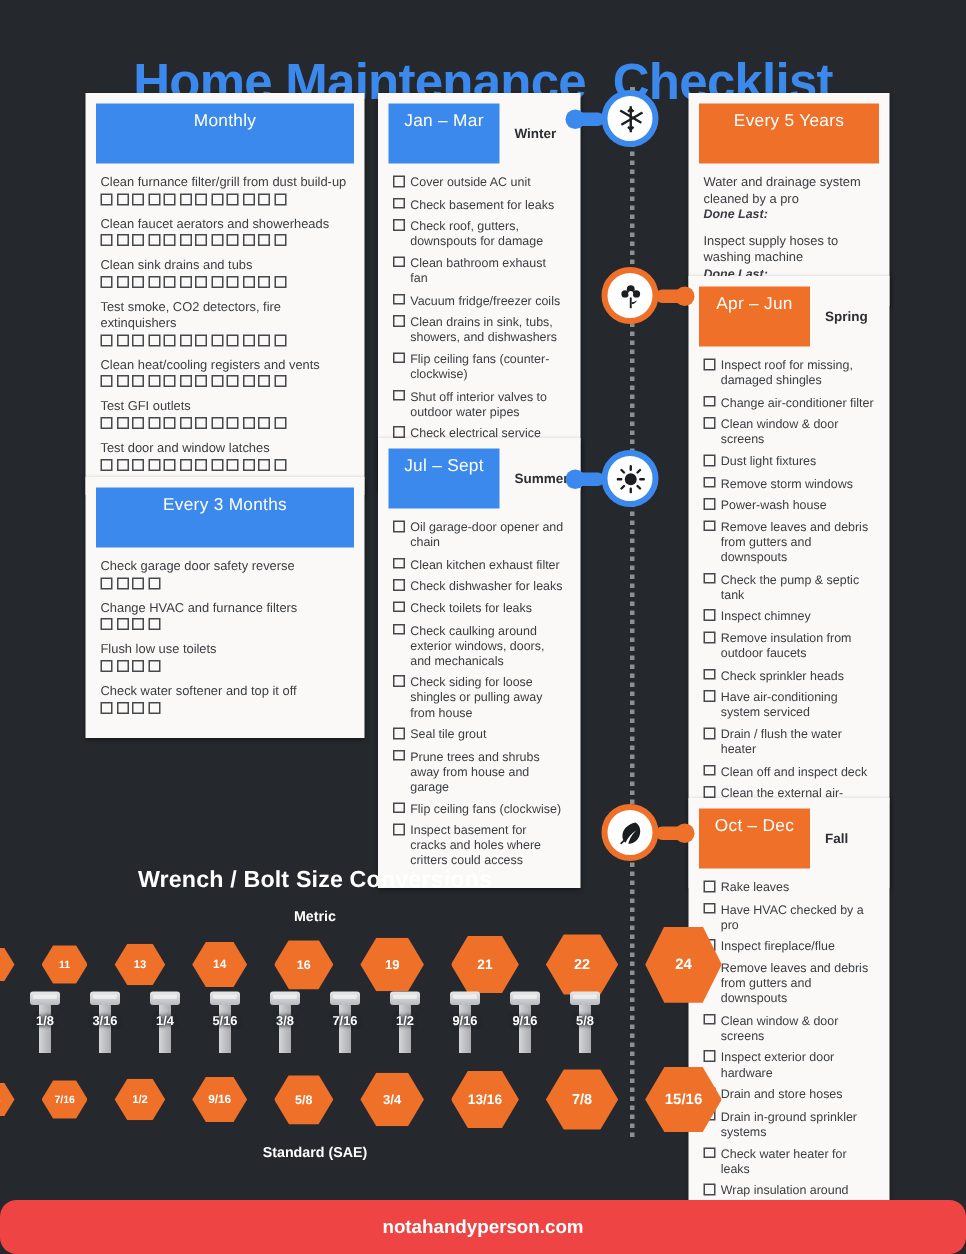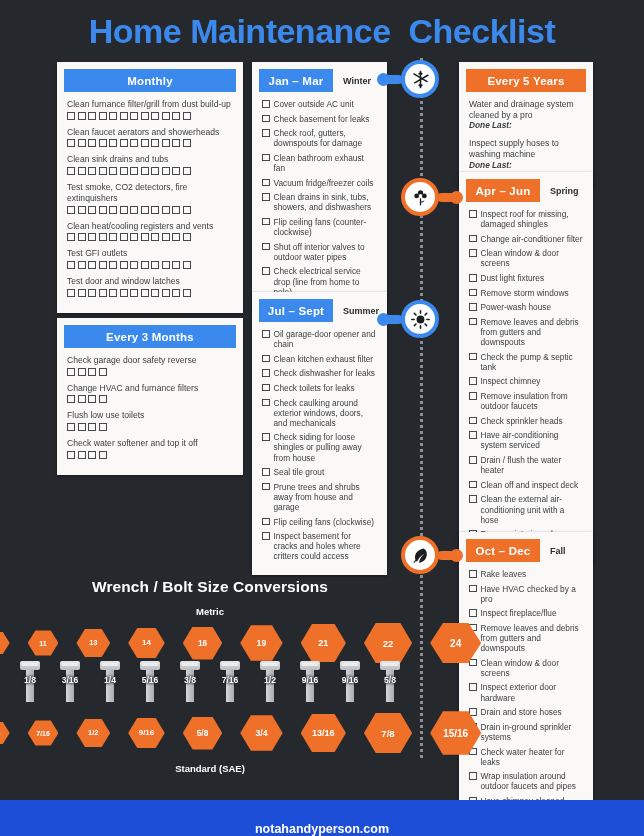--- a/index.html
+++ b/index.html
@@ -13,20 +13,21 @@
   
   #page-title {
     text-align:center;
     color:#3c89ee;
     font-size:34px;
     font-weight:bold;
     letter-spacing:-0.5px;
     padding-top:14px;
     line-height:1;
     white-space:pre;
+    margin-top:24px;
   }
   
   .timeline {
     position:absolute;
     left:420px; top:58px;
     width:3px; height:700px;
     border-left:3px dotted #8d8f91;
   }
   .badge {
     position:absolute;
@@ -61,24 +62,24 @@
 
   
   .card {
     position:absolute;
     background:#faf9f7;
     padding:7px;
     box-shadow:0 1px 3px rgba(0,0,0,.45);
   }
   .card-hd {
     color:#fff;
-    font-weight:bold;
+    font-weight:normal;
     font-size:11.5px;
     text-align:center;
-    padding:6px 8px 5px;
+    padding:6px 8px 22px;
     letter-spacing:.2px;
     white-space:nowrap;
   }
   .card-hd.blue { background:#3c89ee; }
   .card-hd.orange { background:#ee7029; }
   .hd-row { display:flex; align-items:center; gap:10px; }
   .hd-row .card-hd { text-align:center; min-width:74px; }
   .season {
     color:#2c2f33;
     font-weight:bold;
@@ -110,21 +111,21 @@
   .drow { margin-bottom:8px; }
   .drow .dtext { font-size:8.6px; color:#3a3d42; line-height:1.25; }
   .drow .dlast { font-size:8.3px; color:#3a3d42; font-style:italic; font-weight:bold; }
 
   
   #card-monthly      { left:57px;  top:62px;  width:186px; }
   #card-quarterly    { left:57px;  top:318px; width:186px; }
   #card-jan-mar      { left:252px; top:62px;  width:135px; }
   #card-jul-sept     { left:252px; top:292px; width:135px; }
   #card-5years       { left:459px; top:62px;  width:134px; }
-  #card-apr-jun      { left:459px; top:172px; width:134px; }
+  #card-apr-jun      { left:459px; top:184px; width:134px; }
   #card-oct-dec      { left:459px; top:532px; width:134px; }
 
   
   #wrench {
     position:absolute; left:0; top:578px; width:420px;
   }
   #wrench-title {
     text-align:center; color:#fff; font-size:15.5px; font-weight:bold;
     letter-spacing:.1px;
   }
@@ -160,21 +161,21 @@
     background:linear-gradient(90deg,#d3d5d8,#a9abaf);
   }
   .bolt .sz {
     position:absolute; left:-2px; top:14px; width:42px;
     text-align:center; color:#fff; font-size:8.6px; font-weight:bold;
     text-shadow:0 0 3px #25292e,0 0 3px #25292e,0 0 2px #25292e;
   }
   
   #footer {
     position:absolute; left:0; bottom:0; width:644px; height:36px;
-    background:#1d4ed8; display:flex; align-items:flex-end; justify-content:center;
+    background:#ef4444; display:flex; align-items:center; justify-content:center;border-radius:11px;
   }
   #footer-text { color:#fff; font-weight:bold; font-size:12.5px; }
 </style>
 </head>
 <body>
 
 <div id="page-title">Home Maintenance  Checklist</div>
 
 <div class="timeline"></div>
 
@@ -638,21 +639,21 @@
   <div class="hexrow" id="metric-row">
       <div class="hex" style="width: 25px; height: 20px; font-size: 6.2px;">8</div>
       <div class="hex" style="width: 27.9px; height: 22.6px; font-size: 6.6px;">10</div>
       <div class="hex" style="width: 30.8px; height: 25.2px; font-size: 7px;">11</div>
       <div class="hex" style="width: 33.7px; height: 27.8px; font-size: 7.5px;">13</div>
       <div class="hex" style="width: 36.6px; height: 30.4px; font-size: 7.9px;">14</div>
       <div class="hex" style="width: 39.5px; height: 33px; font-size: 8.3px;">16</div>
       <div class="hex" style="width: 42.4px; height: 35.6px; font-size: 8.7px;">19</div>
       <div class="hex" style="width: 45.3px; height: 38.2px; font-size: 9.1px;">21</div>
       <div class="hex" style="width: 48.2px; height: 40.8px; font-size: 9.6px;">22</div>
-      <div class="hex" style="width: 51.1px; height: 40px; font-size: 10px;">24</div>
+      <div class="hex" style="width: 51.1px; height: 51px; font-size: 10px;">24</div>
     </div>
   <div class="boltrow" id="bolt-row">
       <div class="bolt">
         <div class="head"></div>
         <div class="shaft"></div>
         <div class="sz">1/8</div>
       </div>
       <div class="bolt">
         <div class="head"></div>
         <div class="shaft"></div>

